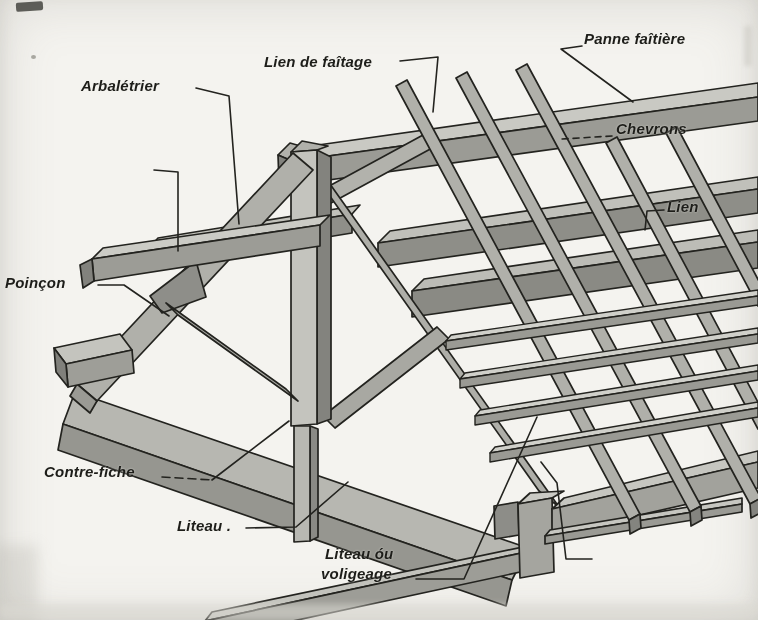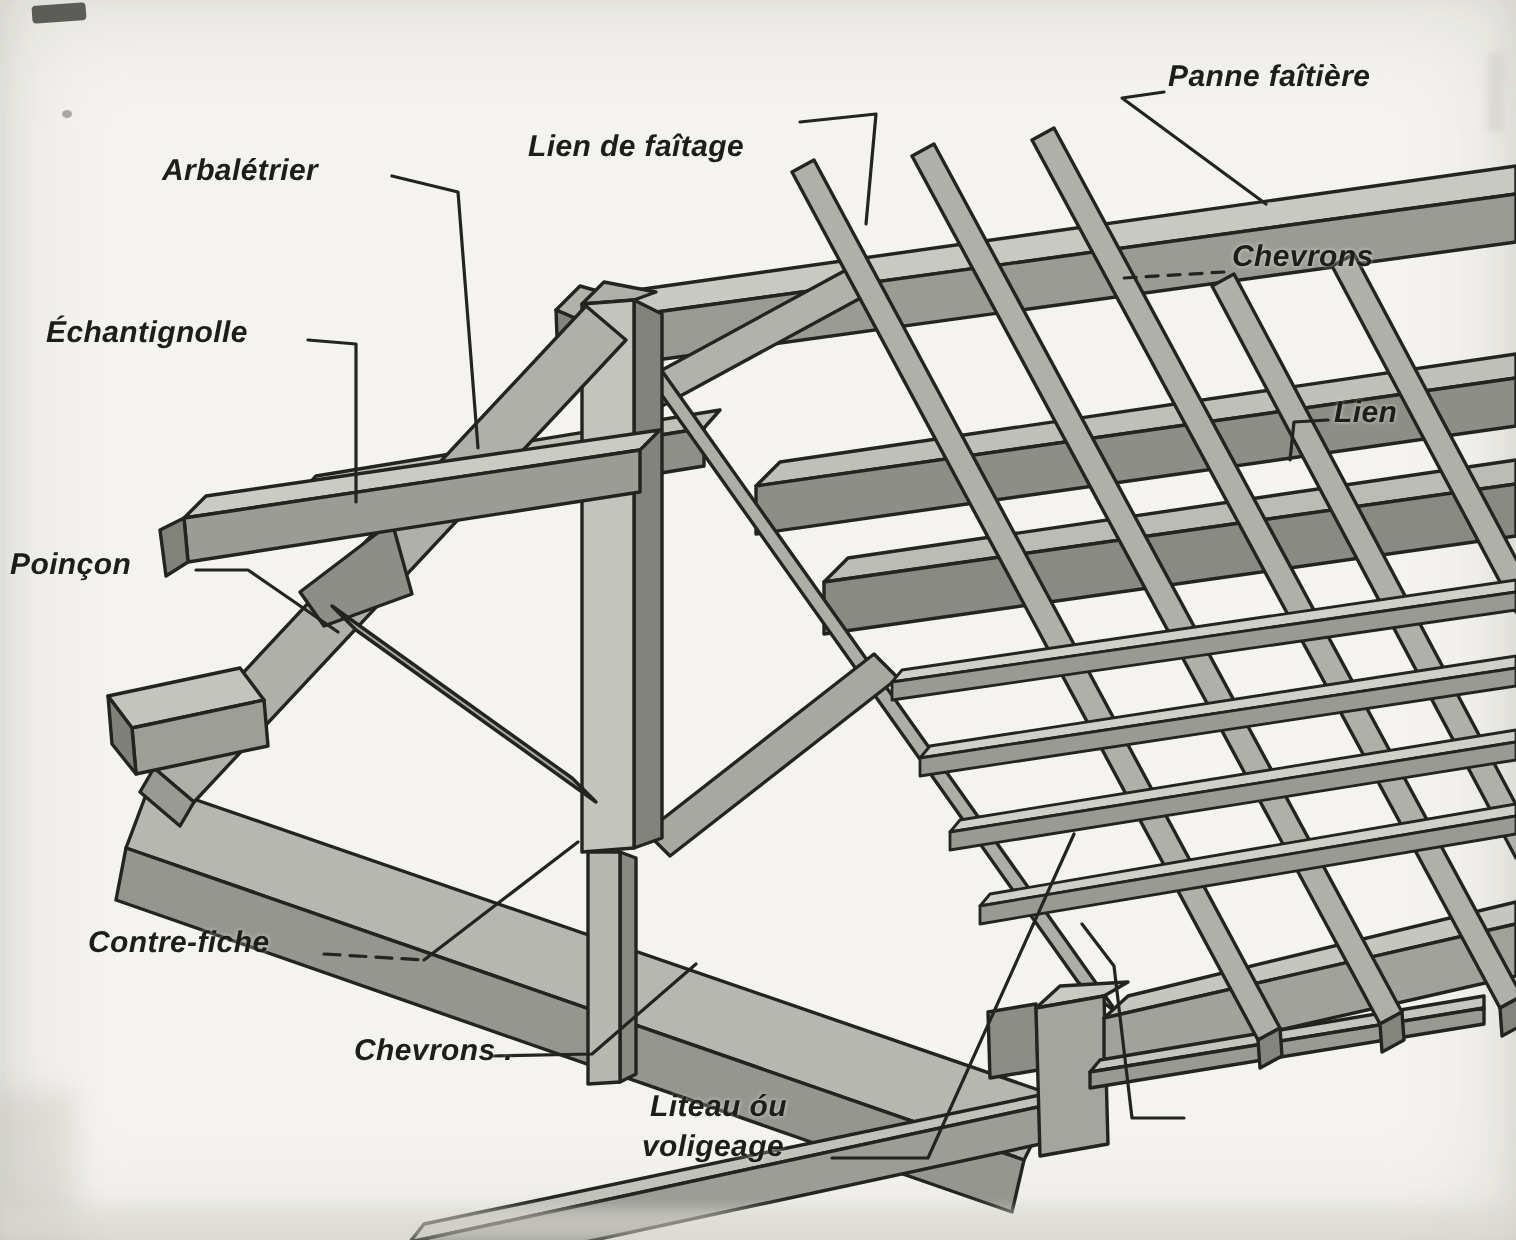--- a/index.html
+++ b/index.html
@@ -140,25 +140,24 @@
       <polyline points="246,528 296,527 348,482"></polyline>
       <polyline points="416,579 464,579 537,417"></polyline>
       <polyline points="592,559 566,559 557,483 541,462"></polyline>
       <polyline points="582,46 561,49 633,102"></polyline>
       <line x1="612" y1="136" x2="562" y2="139" stroke-dasharray="6 5"></line>
       <polyline points="664,210 647,211 645,230"></polyline>
     </g>
   </svg>
 
   <div class="lbl" style="left:81px;top:76px">Arbalétrier</div>
-  <div class="lbl" style="left:264px;top:64px">Lien de faîtage</div>
-  <div class="lbl" style="left:23px;top:157px">Échantignolle</div>
+  <div class="lbl" style="left:264px;top:52px">Lien de faîtage</div>
   <div class="lbl" style="left:5px;top:273px">Poinçon</div>
   <div class="lbl" style="left:44px;top:462px">Contre-fiche</div>
-  <div class="lbl" style="left:177px;top:516px">Chevrons .</div>
+  <div class="lbl" style="left:177px;top:516px">Liteau .</div>
   <div class="lbl" style="left:325px;top:544px"><span>Liteau óu</span><span class="l2">voligeage</span></div>
   <div class="lbl" style="left:584px;top:29px">Panne faîtière</div>
   <div class="lbl" style="left:616px;top:119px">Chevrons</div>
   <div class="lbl" style="left:667px;top:197px">Lien</div>
 
   <div class="smudge" id="smudge-top-left"></div>
   <div class="smudge" id="speck-left"></div>
   <div class="smudge" id="wash-bottom-left"></div>
   <div class="smudge" id="wash-bottom"></div>
   <div class="smudge" id="wash-right"></div>

